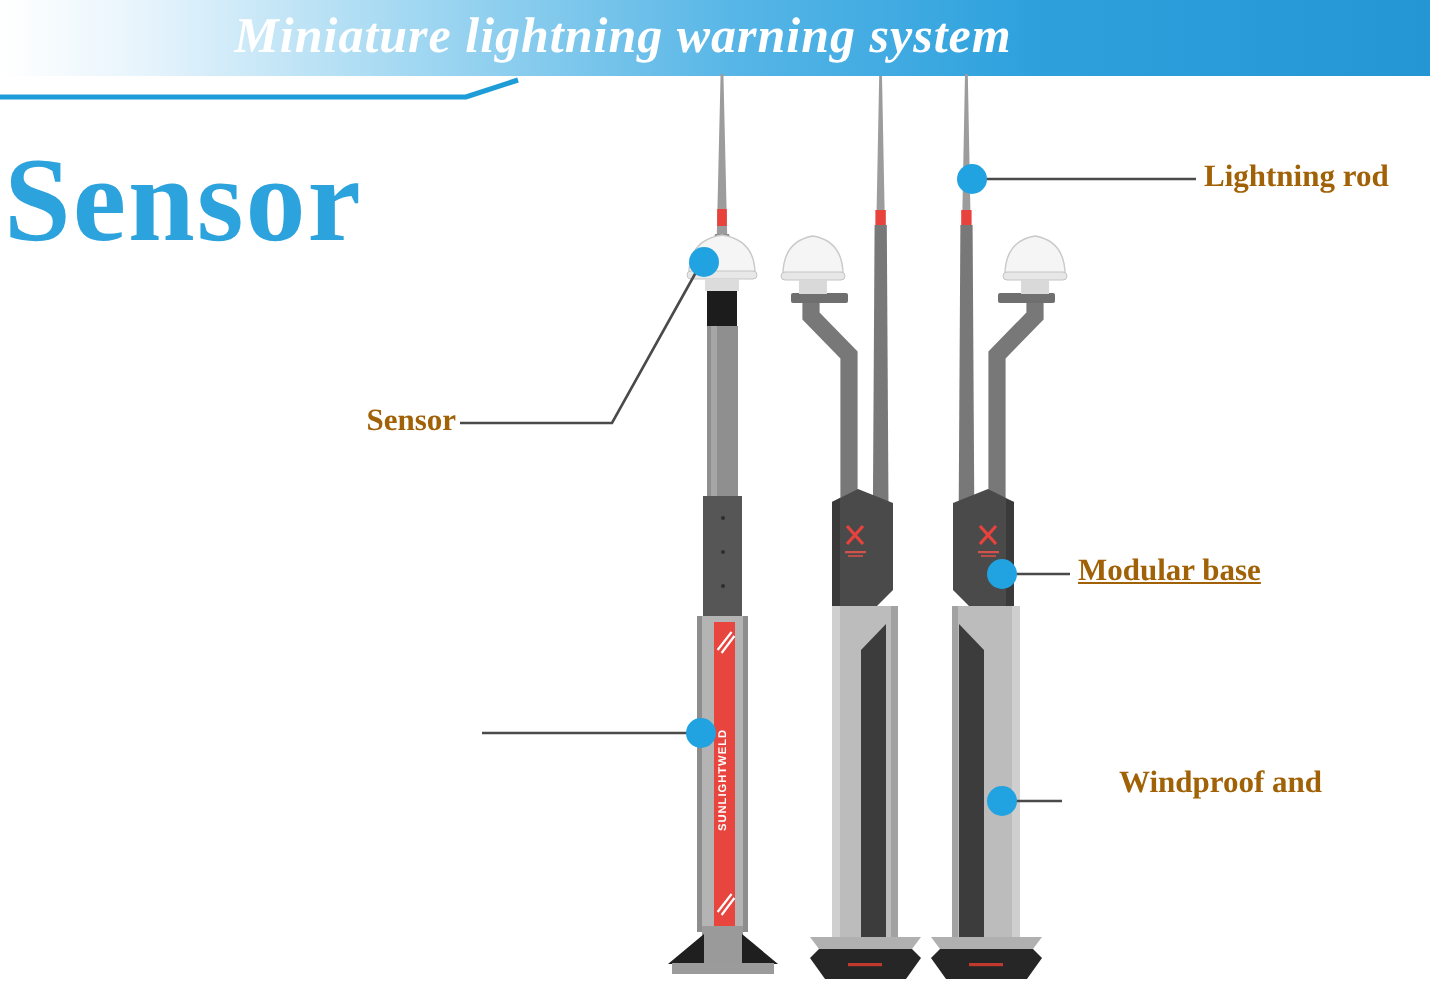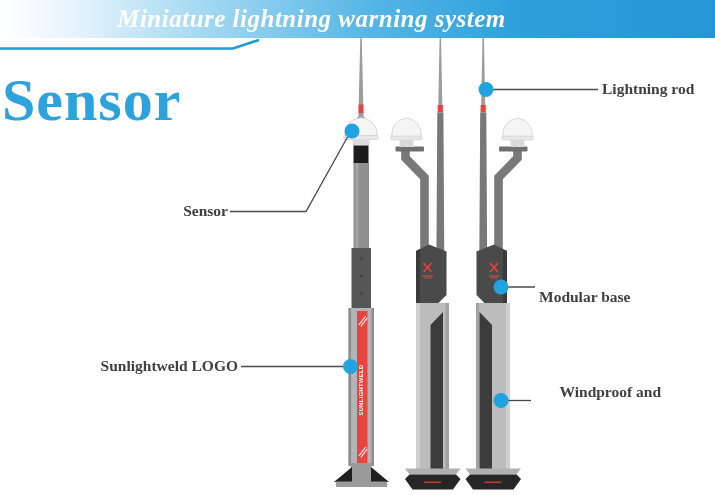--- a/index.html
+++ b/index.html
@@ -17,26 +17,26 @@
     font-family:"Liberation Serif", serif; letter-spacing:0.5px;
   }
   .page-title {
     position:absolute; left:2px; top:70px; margin:0;
     font-size:60px; line-height:60px; font-weight:bold; color:#2CA3DC;
     font-family:"Liberation Serif", serif; letter-spacing:1px;
   }
   .art { position:absolute; left:0; top:0; width:715px; height:495px; z-index:1; }
   .lbl {
     position:absolute; z-index:2; font-family:"Liberation Serif", serif;
-    font-weight:bold; font-size:15.5px; color:#404040; white-space:nowrap; line-height:1.18;
+    font-weight:bold; font-size:15.5px; color:#a16207; white-space:nowrap; line-height:1.18;
   }
   .lbl-sensor      { right:487px; top:202px; }
   .lbl-logo        { right:477px; top:357px; }
   .lbl-lightning   { left:602px;  top:80px;  }
-  .lbl-modular     { left:539px;  top:288px; }
+  .lbl-modular     { left:539px;  top:277px;text-decoration:underline; }
   .lbl-windproof   { left:519px;  top:383px; width:142px; text-align:right; white-space:normal; }
 </style>
 </head>
 <body>
 
 <div class="stage">
 
   <header class="banner">
     <h1>Miniature lightning warning system</h1>
   </header>
@@ -135,20 +135,19 @@
     <g fill="#21A3E1">
       <circle cx="352" cy="131" r="7.5"></circle>
       <circle cx="350.5" cy="366.5" r="7.5"></circle>
       <circle cx="486" cy="89.5" r="7.5"></circle>
       <circle cx="501" cy="287" r="7.5"></circle>
       <circle cx="501" cy="400.5" r="7.5"></circle>
     </g>
   </svg>
 
   <div class="lbl lbl-sensor">Sensor</div>
-  <div class="lbl lbl-logo">Sunlightweld LOGO</div>
   <div class="lbl lbl-lightning">Lightning rod</div>
   <div class="lbl lbl-modular">Modular base</div>
   <div class="lbl lbl-windproof">
     <div>Windproof and</div>
   </div>
 
 </div>
 
 </body></html>

